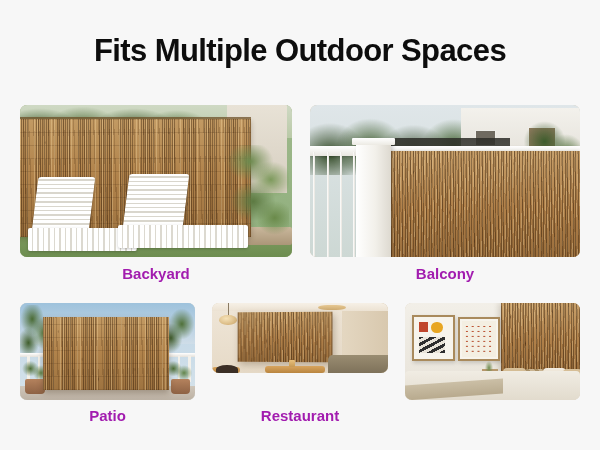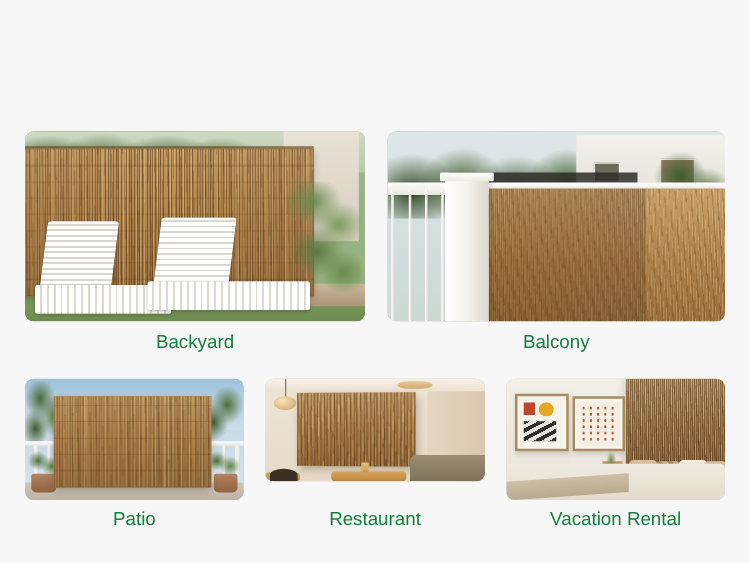--- a/index.html
+++ b/index.html
@@ -48,36 +48,36 @@
     height: 100%;
     border-radius: 7px;
     overflow: hidden;
     background: #cdbfa6;
   }
   .caption {
     position: absolute;
     left: 0;
     width: 100%;
     text-align: center;
-    color: #15803d;
+    color: #a21caf;
     font-size: 15px;
-    font-weight: 400;
+    font-weight: 700;
     font-family: "Liberation Sans", sans-serif;
     white-space: nowrap;
   }
 
   
   #cell-backyard        { left: 20px;  top: 105px; width: 272px; height: 152px; }
   #cell-backyard .caption { top: 160px; }
   #cell-balcony         { left: 310px; top: 105px; width: 270px; height: 152px; }
   #cell-balcony .caption  { top: 160px; }
 
   #cell-patio           { left: 20px;  top: 303px; width: 175px; height: 97px; }
   #cell-patio .caption    { top: 104px; }
-  #cell-restaurant      { left: 212px; top: 303px; width: 176px; height: 82px; }
+  #cell-restaurant      { left: 212px; top: 303px; width: 176px; height: 70px; }
   #cell-restaurant .caption { top: 104px; }
   #cell-vacation        { left: 405px; top: 303px; width: 175px; height: 97px; }
   #cell-vacation .caption { top: 104px; }
 
   .scene { position:absolute; inset:0; }
 
   
   .reed {
     position: absolute;
     background-color: #b68a50;
@@ -288,20 +288,21 @@
   .vr-nightstand { position:absolute; left:44%; bottom:18%; width:9%; height:14%;
               background: linear-gradient(180deg,#b99a6e,#9a7c52); }
   .vr-vase { position:absolute; left:45.5%; bottom:30%; width:5%; height:10%;
               background: radial-gradient(ellipse at 50% 70%, #6f8a4f 0%, rgba(111,138,79,0) 72%); }
 </style>
 </head>
 <body>
 
 <div class="page">
 
+  <div class="title">Fits Multiple Outdoor Spaces</div>
 
   <div class="cell" id="cell-backyard">
     <div class="photo">
       <div class="scene" id="scene-backyard">
         <div class="by-sky"></div>
         <div class="by-folly"></div>
         <div class="by-bush-top"></div>
         <div class="by-grass"></div>
         <div class="by-planter"></div>
         <div class="by-fence-cap"></div>
@@ -421,16 +422,15 @@
         <div class="vr-nightstand"></div>
         <div class="vr-vase"></div>
         <div class="vr-pillow tan" style="left:56%; width:13%; height:13%;"></div>
         <div class="vr-pillow pat" style="left:68%; width:12%; height:12%;"></div>
         <div class="vr-pillow" style="left:79%; width:13%; height:13%;"></div>
         <div class="vr-pillow tan" style="left:90%; width:11%; height:12%;"></div>
         <div class="vr-bed"></div>
         <div class="vr-throw"></div>
       </div>
     </div>
-    <div class="caption">Vacation Rental</div>
   </div>
 
 </div>
 
 </body></html>

